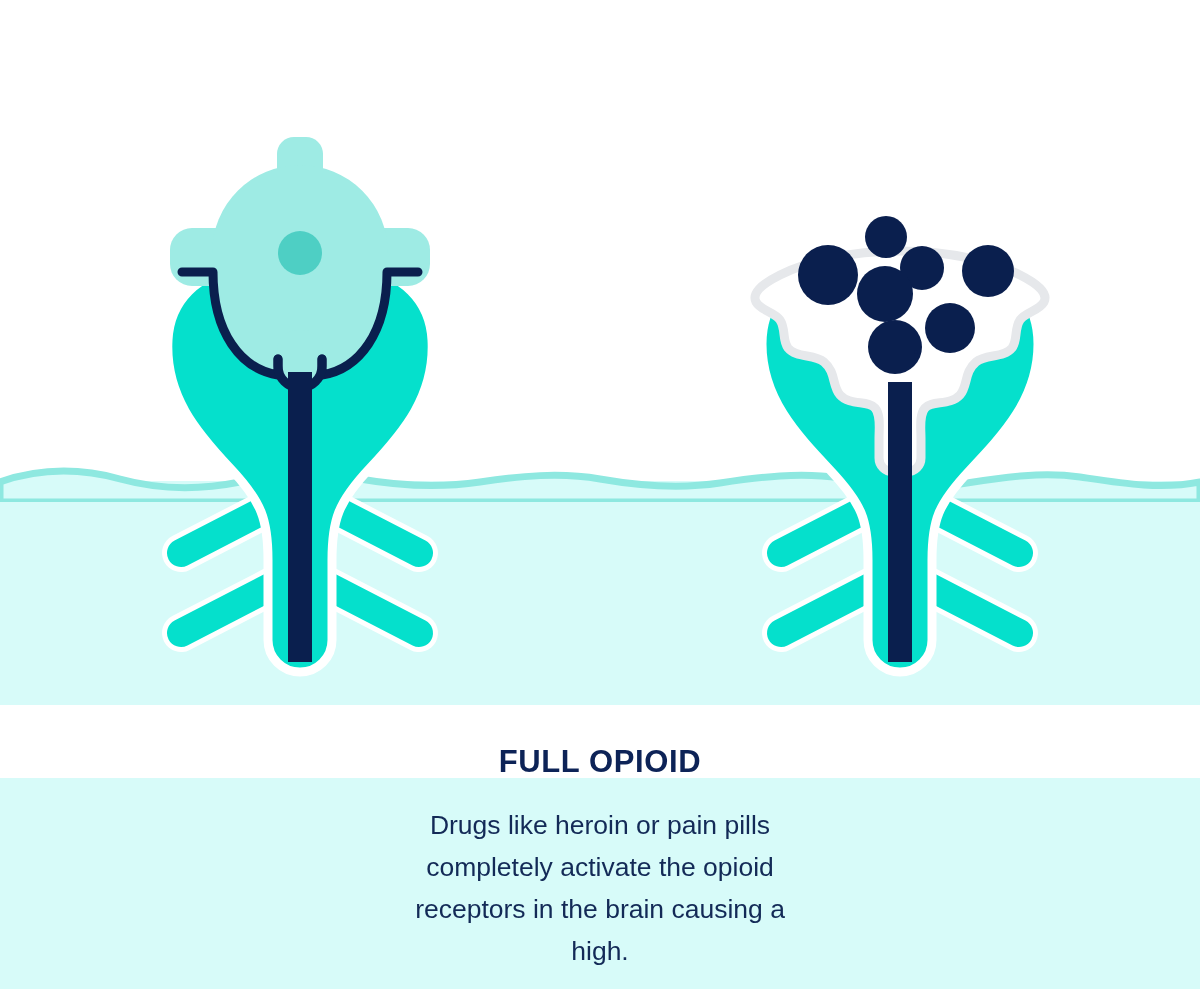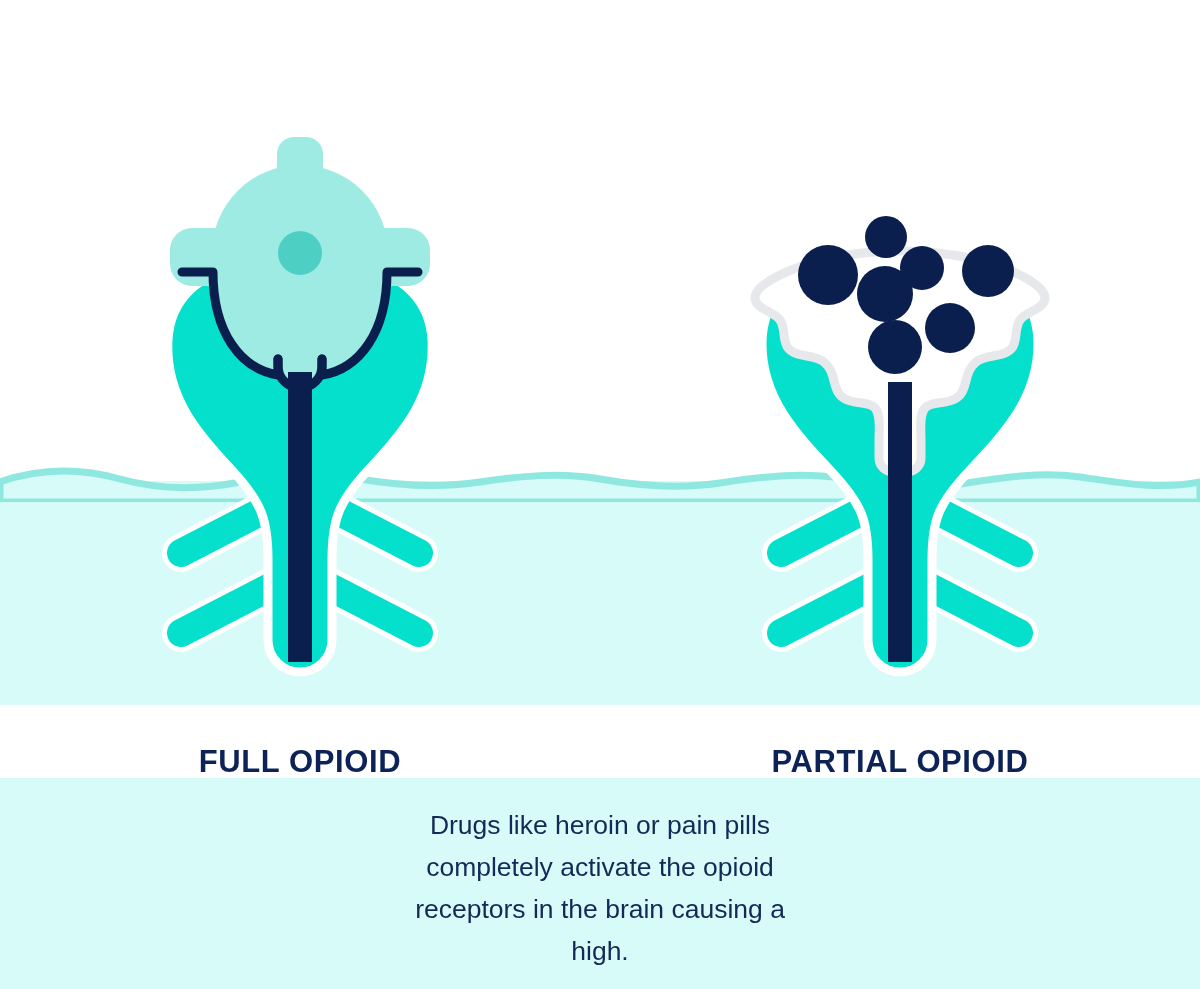--- a/index.html
+++ b/index.html
@@ -286,23 +286,20 @@
       </g>
 
       <rect x="288" y="382" width="24" height="280" fill="#0a1f4e"></rect>
     </svg>
   </div>
 
   <div class="titles">
     <div class="title-cell">
       <div class="title-text">FULL OPIOID</div>
     </div>
-    <div class="title-cell">
-      <div class="title-text">PARTIAL OPIOID</div>
-    </div>
   </div>
 
   <div class="captions">
     <div class="caption-cell">
       <div class="caption-text">Drugs like heroin or pain pills completely activate the opioid receptors in the brain causing a high.</div>
     </div>
   </div>
 
 </div>
 

